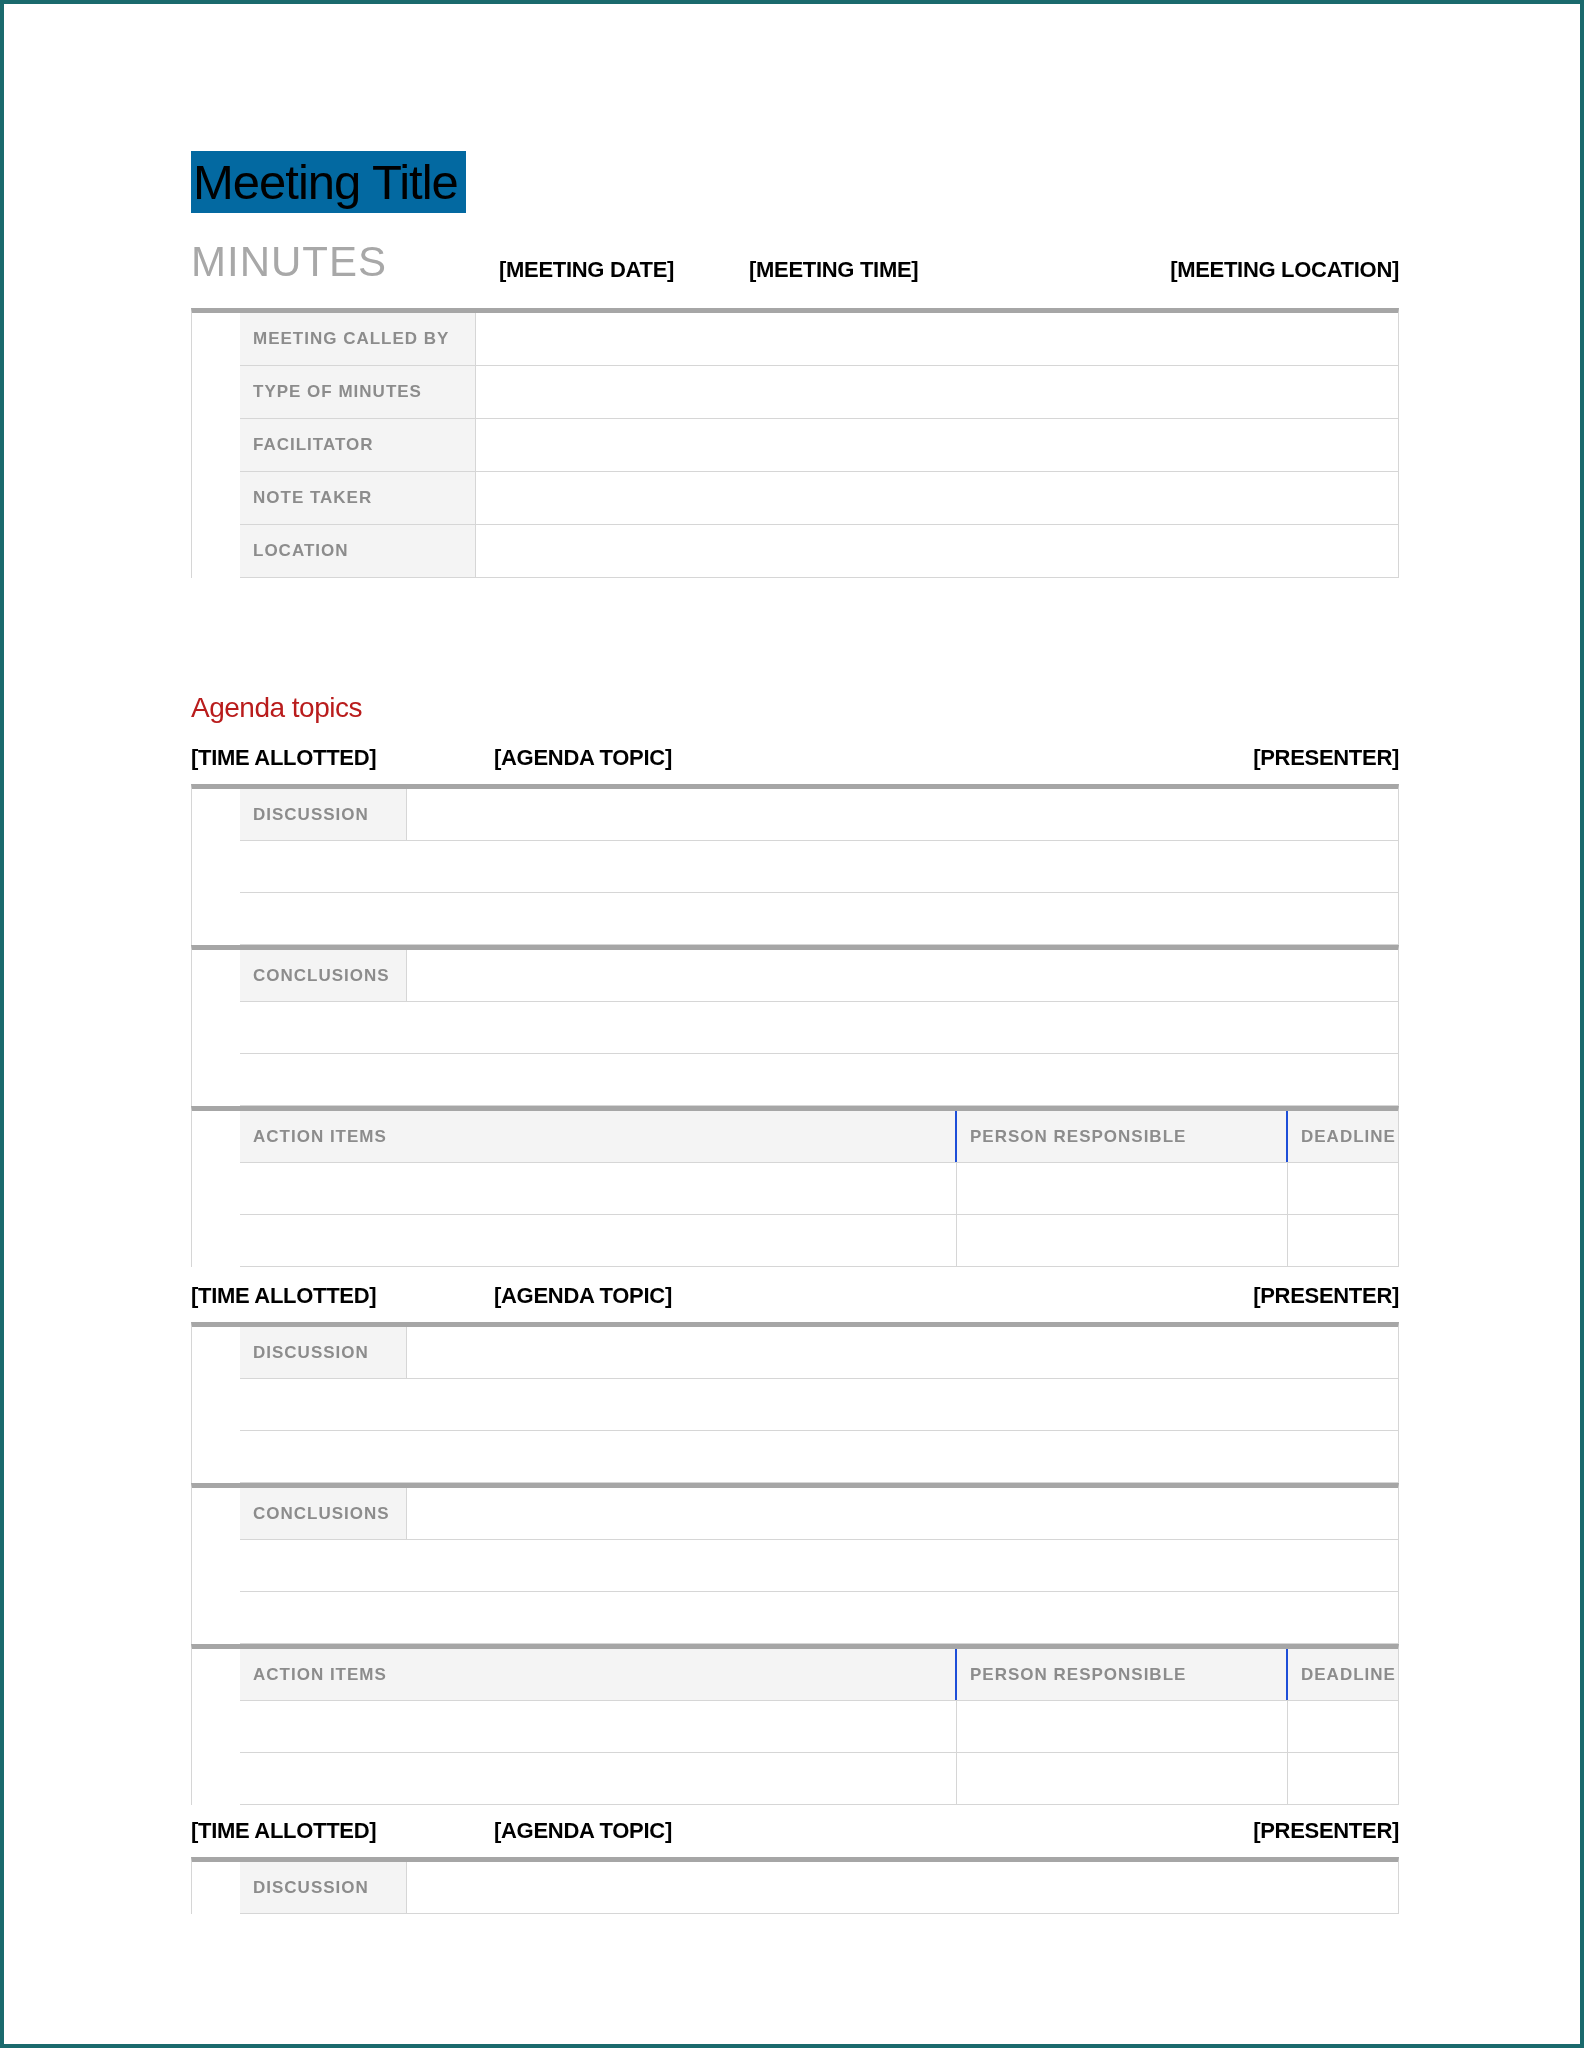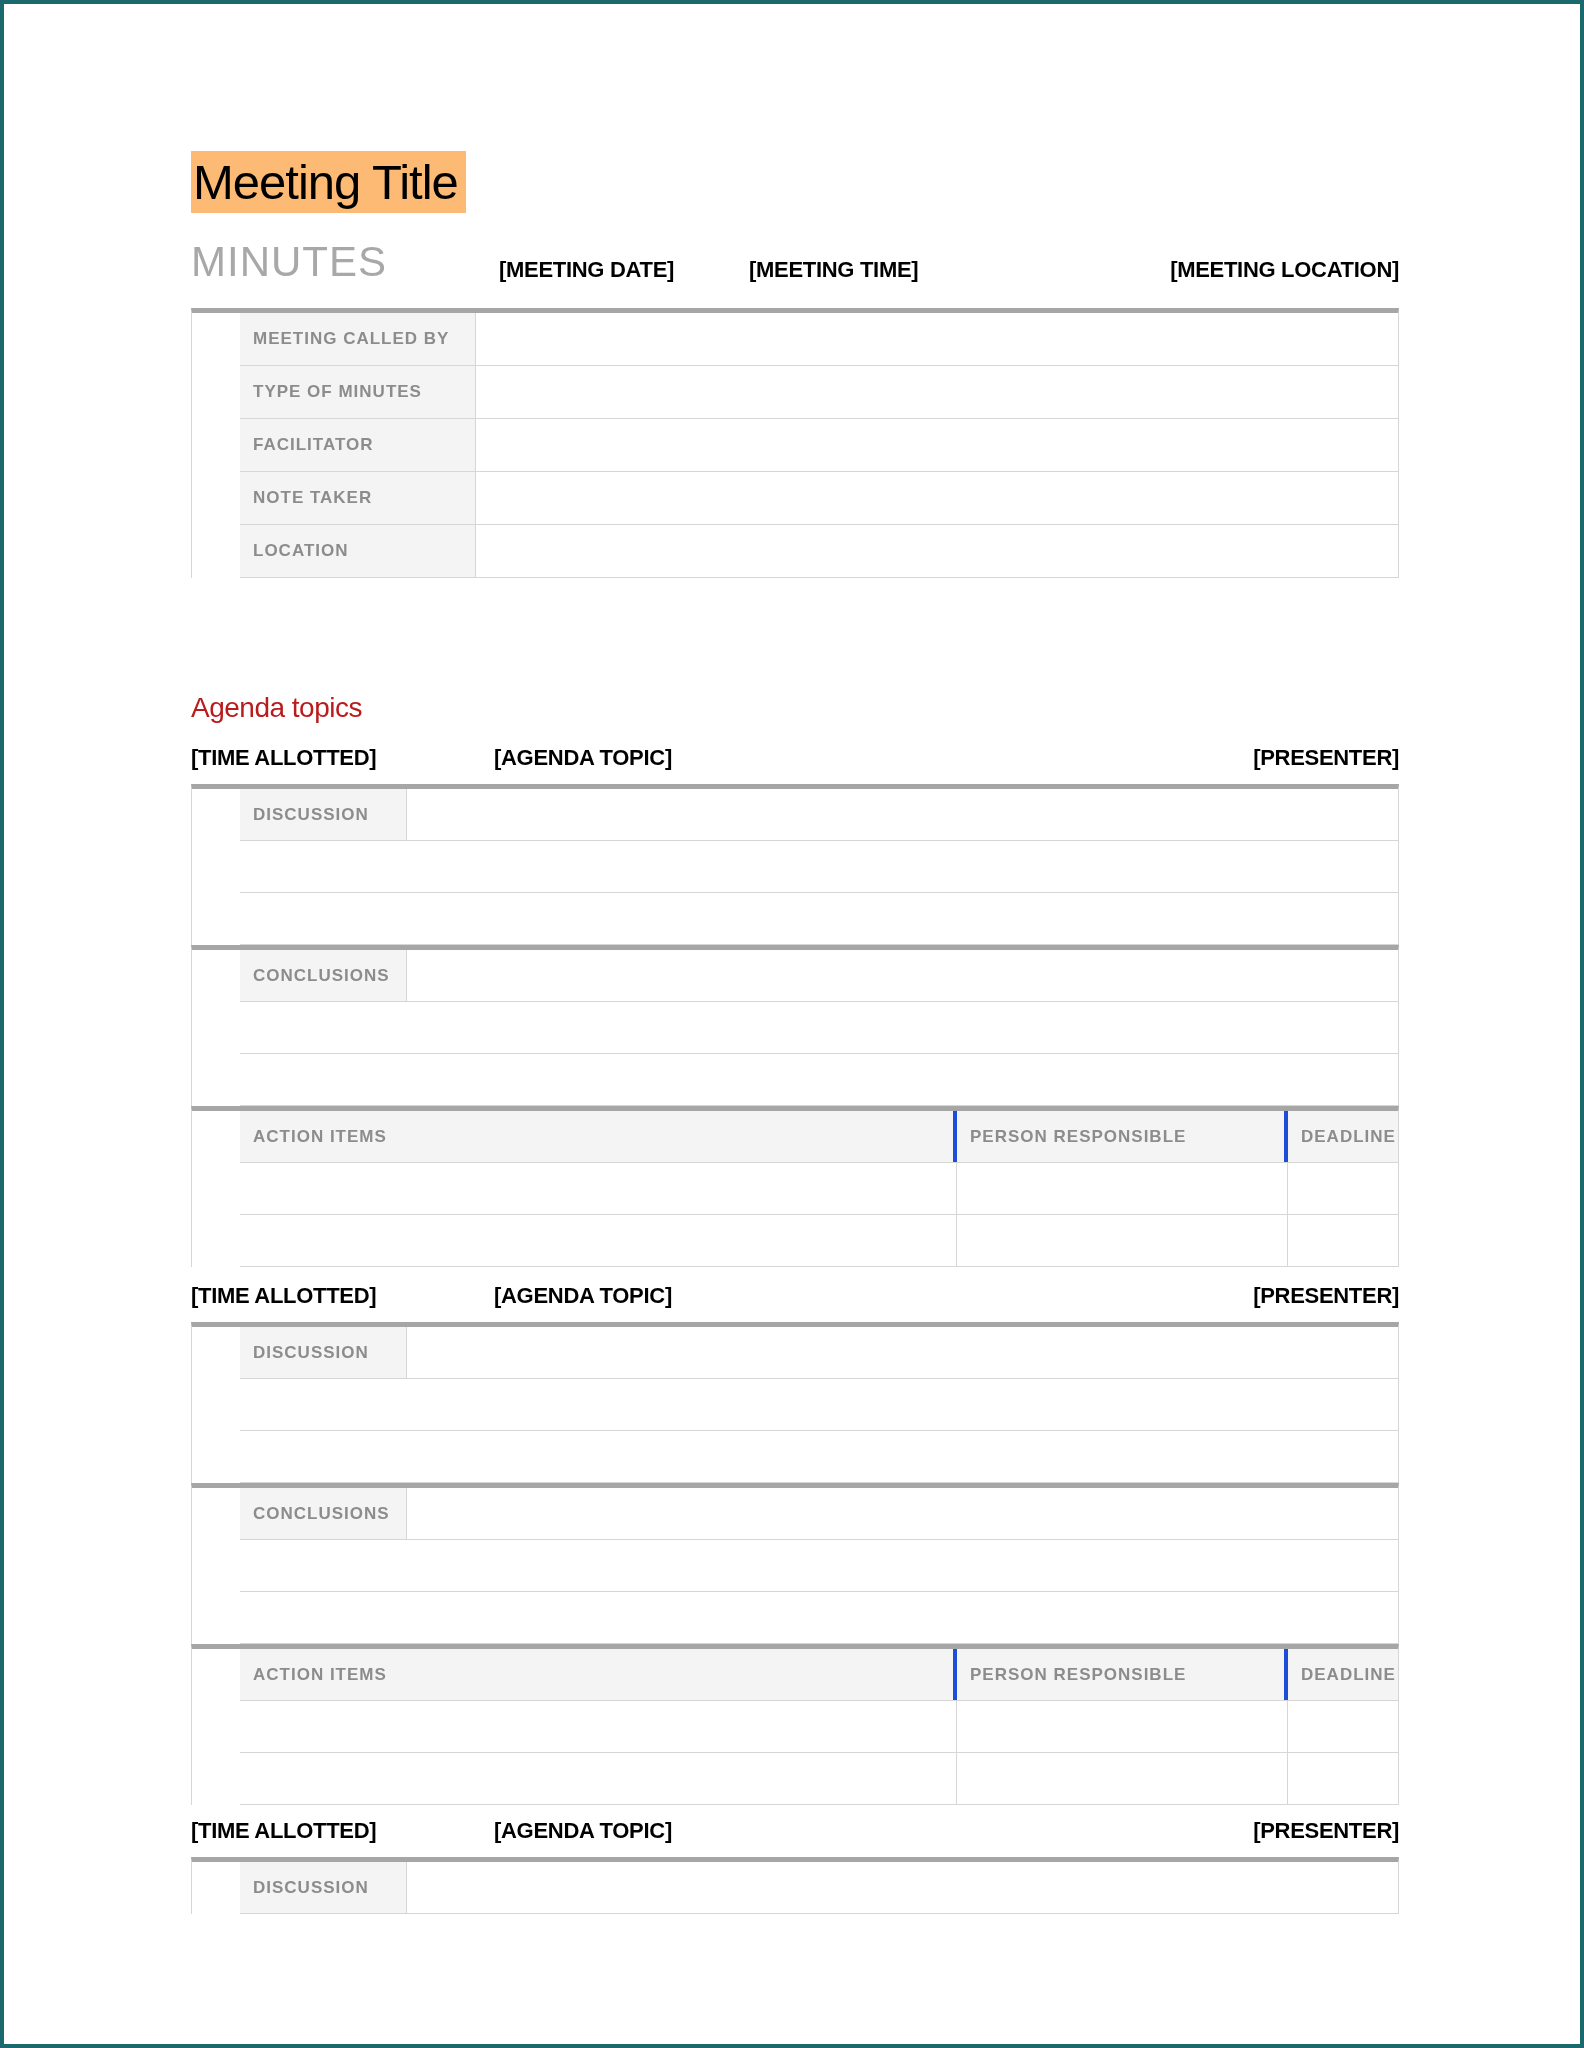--- a/index.html
+++ b/index.html
@@ -24,21 +24,21 @@
   .doc-title {
     position: absolute;
     top: 147px;
     left: 0;
     font-size: 49px;
     letter-spacing: -1px;
     color: #000000;
     line-height: 62px;
   }
   .doc-title .hl {
-    background: #fdba74;
+    background: #0369a1;
     padding: 0 8px 0 2px;
     display: inline-block;
   }
   .subtitle-row {
     position: absolute;
     top: 232px;
     left: 0;
     width: 100%;
     height: 47px;
   }
@@ -89,21 +89,21 @@
   .hdr-cell {
     box-sizing: border-box;
     background: #f4f4f4;
     color: #8c8c8c;
     font-weight: bold;
     font-size: 17px;
     letter-spacing: 1px;
     display: flex;
     align-items: center;
     padding-left: 13px;
-    border-right: 4px solid #1d4ed8;
+    border-right: 2px solid #1d4ed8;
     flex: 0 0 auto;
   }
   .hdr-cell.last { border-right: none; flex: 1 1 auto; }
   .body-cell {
     box-sizing: border-box;
     border-right: 1px solid #d6d6d6;
     flex: 0 0 auto;
     background: #ffffff;
   }
   .body-cell.last { border-right: none; flex: 1 1 auto; }

